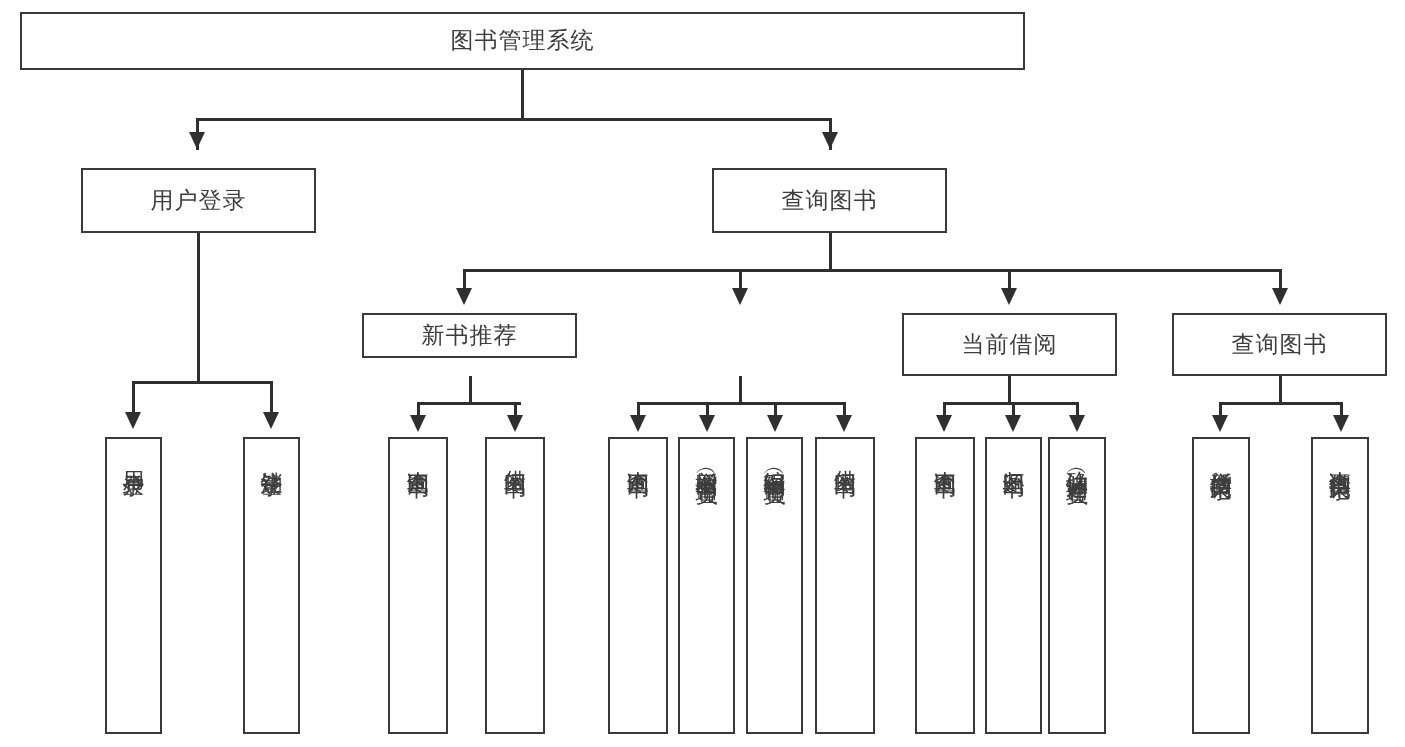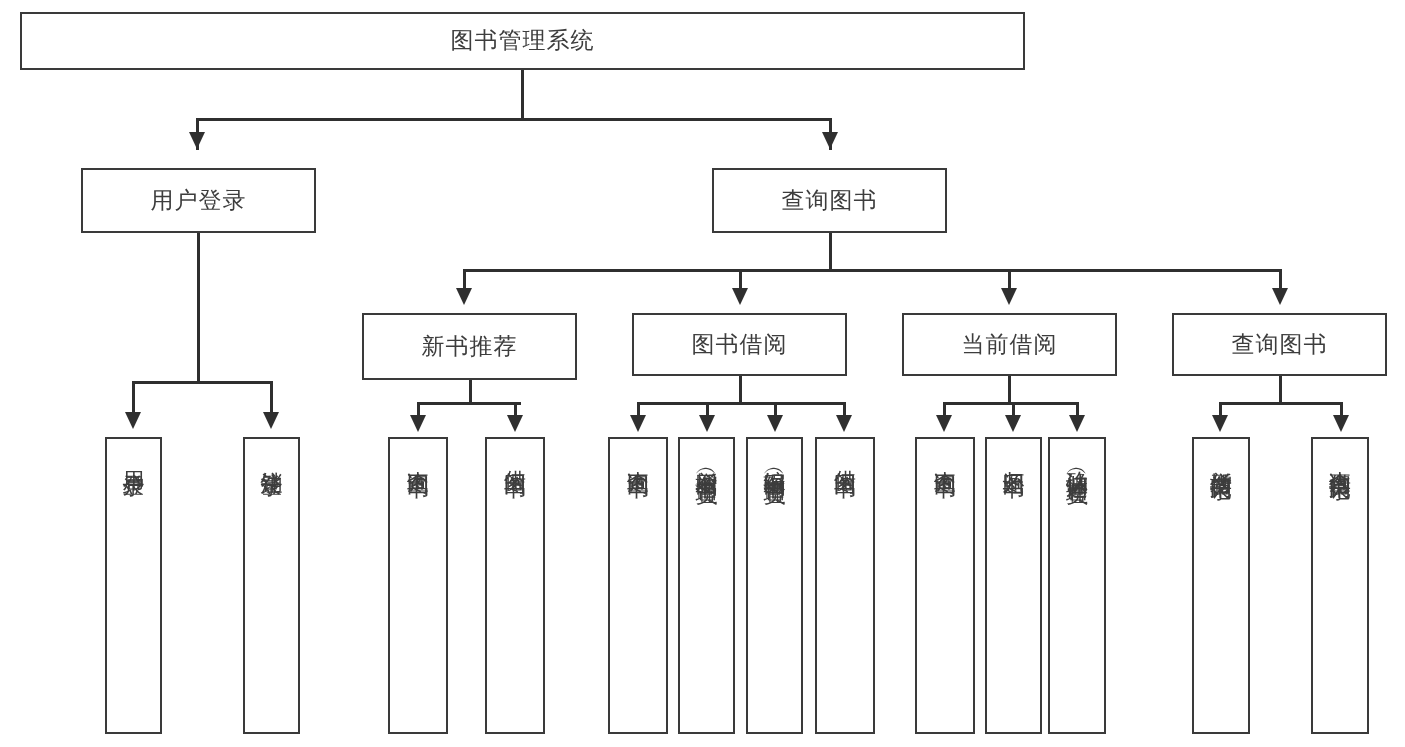--- a/index.html
+++ b/index.html
@@ -115,25 +115,22 @@
   <div class="ln h" style="left:463px; top:269px; width:818px;"></div>
   <div class="ln v" style="left:463px; top:269px; height:30px;"></div>
   <div class="arrow" style="left:456px; top:288px;"></div>
   <div class="ln v" style="left:739px; top:269px; height:30px;"></div>
   <div class="arrow" style="left:732px; top:288px;"></div>
   <div class="ln v" style="left:1008px; top:269px; height:30px;"></div>
   <div class="arrow" style="left:1001px; top:288px;"></div>
   <div class="ln v" style="left:1279px; top:269px; height:30px;"></div>
   <div class="arrow" style="left:1272px; top:288px;"></div>
 
-  <div class="node" style="left:362px; top:313px; width:215px; height:67px;">
+  <div class="node" style="left:362px; top:313px; width:215px; height:45px;">
     <span class="lbl">新书推荐</span>
-  </div>
-  <div class="node" style="left:632px; top:313px; width:215px; height:63px;">
-    <span class="lbl">图书借阅</span>
   </div>
   <div class="node" style="left:902px; top:313px; width:215px; height:63px;">
     <span class="lbl">当前借阅</span>
   </div>
   <div class="node" style="left:1172px; top:313px; width:215px; height:63px;">
     <span class="lbl">查询图书</span>
   </div>
 
   <div class="ln v" style="left:469px; top:376px; height:28px;"></div>
   <div class="ln h" style="left:417px; top:402px; width:104px;"></div>

